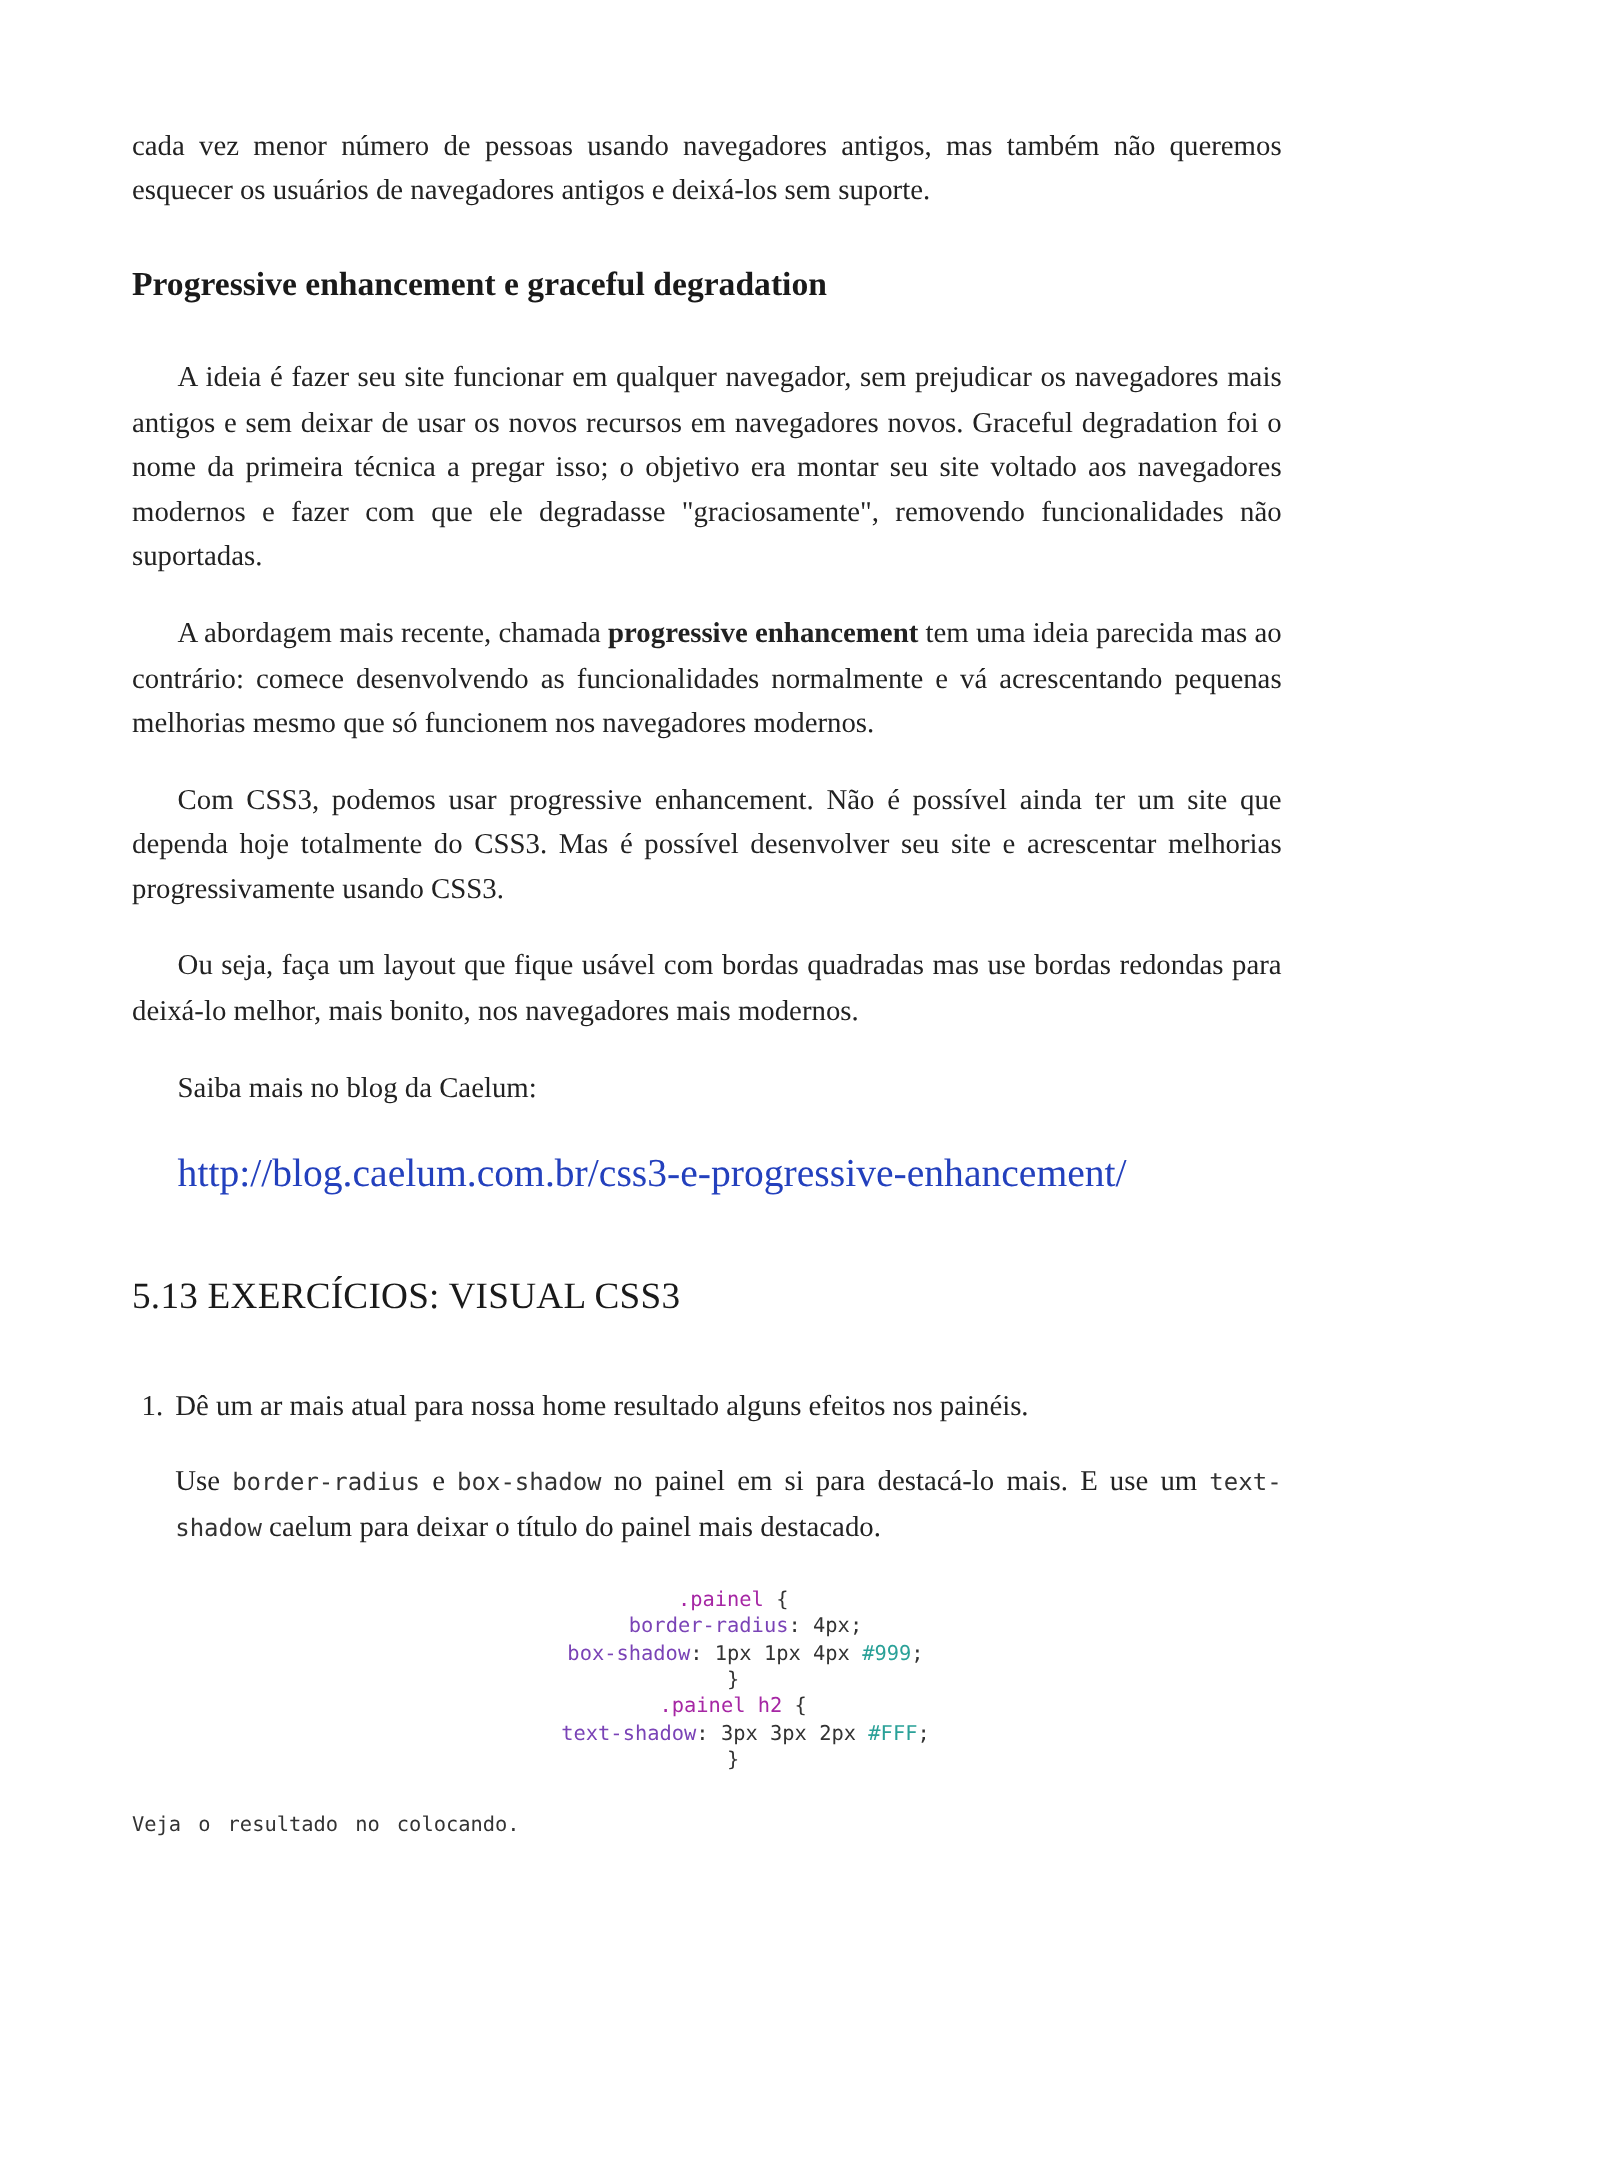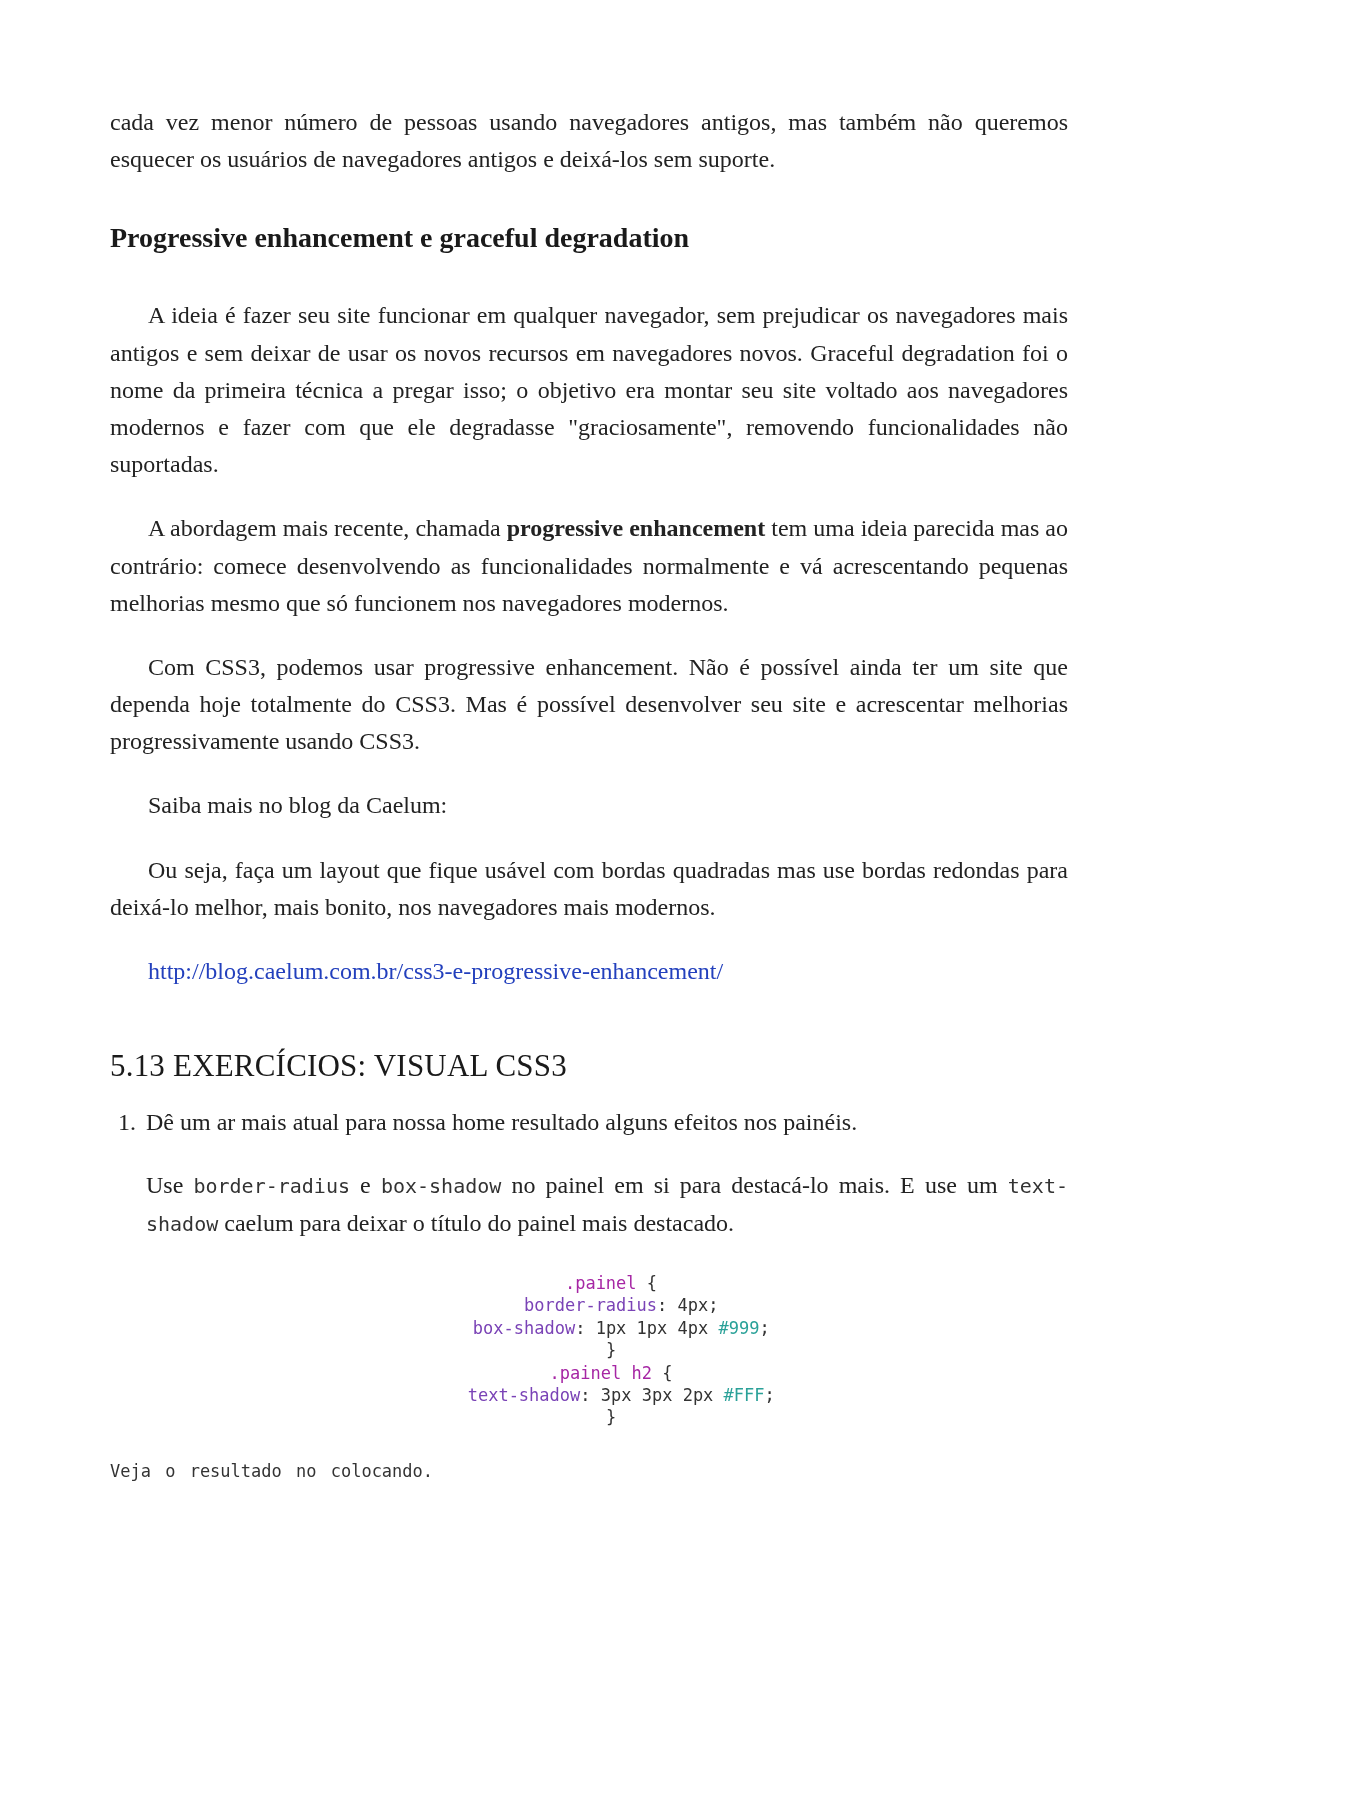--- a/index.html
+++ b/index.html
@@ -24,33 +24,33 @@
     margin: 0 0 27px 0;
   }
   .indent { text-indent: 38px; }
   h2.sub-heading {
     font-size: 28px;
     font-weight: bold;
     margin: 44px 0 43px 0;
     color: #1a1a1a;
   }
   .link-line {
-    font-size: 24px;
+    font-size: 33px;
     line-height: 1.55;
     margin: 4px 0 0 38px;
   }
   a.doc-link {
     color: #2340bd;
     text-decoration: none;
     cursor: pointer;
   }
   h1.section-heading {
     font-size: 31px;
     font-weight: normal;
-    margin: 58px 0 20px 0;
+    margin: 58px 0 56px 0;
     color: #1a1a1a;
     letter-spacing: 0.2px;
   }
   .list-item {
     display: flex;
     font-size: 24px;
     line-height: 1.55;
     margin: 0;
   }
   .list-number {
@@ -94,23 +94,23 @@
   <p class="para">cada vez menor número de pessoas usando navegadores antigos, mas também não queremos esquecer os usuários de navegadores antigos e deixá-los sem suporte.</p>
 
   <h2 class="sub-heading">Progressive enhancement e graceful degradation</h2>
 
   <p class="para indent">A ideia é fazer seu site funcionar em qualquer navegador, sem prejudicar os navegadores mais antigos e sem deixar de usar os novos recursos em navegadores novos. Graceful degradation foi o nome da primeira técnica a pregar isso; o objetivo era montar seu site voltado aos navegadores modernos e fazer com que ele degradasse "graciosamente", removendo funcionalidades não suportadas.</p>
 
   <p class="para indent"><span>A abordagem mais recente, chamada </span><b>progressive enhancement</b><span> tem uma ideia parecida mas ao contrário: comece desenvolvendo as funcionalidades normalmente e vá acrescentando pequenas melhorias mesmo que só funcionem nos navegadores modernos.</span></p>
 
   <p class="para indent">Com CSS3, podemos usar progressive enhancement. Não é possível ainda ter um site que dependa hoje totalmente do CSS3. Mas é possível desenvolver seu site e acrescentar melhorias progressivamente usando CSS3.</p>
 
+  <p class="para indent">Ou seja, faça um layout que fique usável com bordas quadradas mas use bordas redondas para deixá-lo melhor, mais bonito, nos navegadores mais modernos.</p>
+
   <p class="para indent">Saiba mais no blog da Caelum:</p>
-
-  <p class="para indent">Ou seja, faça um layout que fique usável com bordas quadradas mas use bordas redondas para deixá-lo melhor, mais bonito, nos navegadores mais modernos.</p>
 
   <p class="link-line"><a class="doc-link" href="#">http://blog.caelum.com.br/css3-e-progressive-enhancement/</a></p>
 
   <h1 class="section-heading">5.13 EXERCÍCIOS: VISUAL CSS3</h1>
 
   <div class="list-item">
     <div class="list-number">1.</div>
     <div class="item-body">
       <span>Dê um ar mais atual para nossa home resultado alguns efeitos nos painéis.</span>
 

